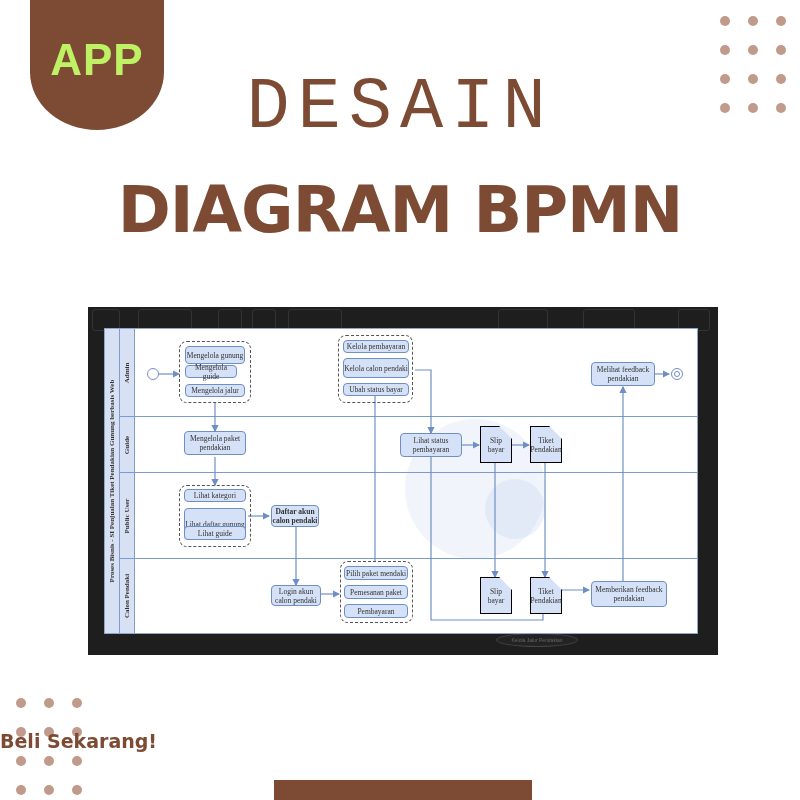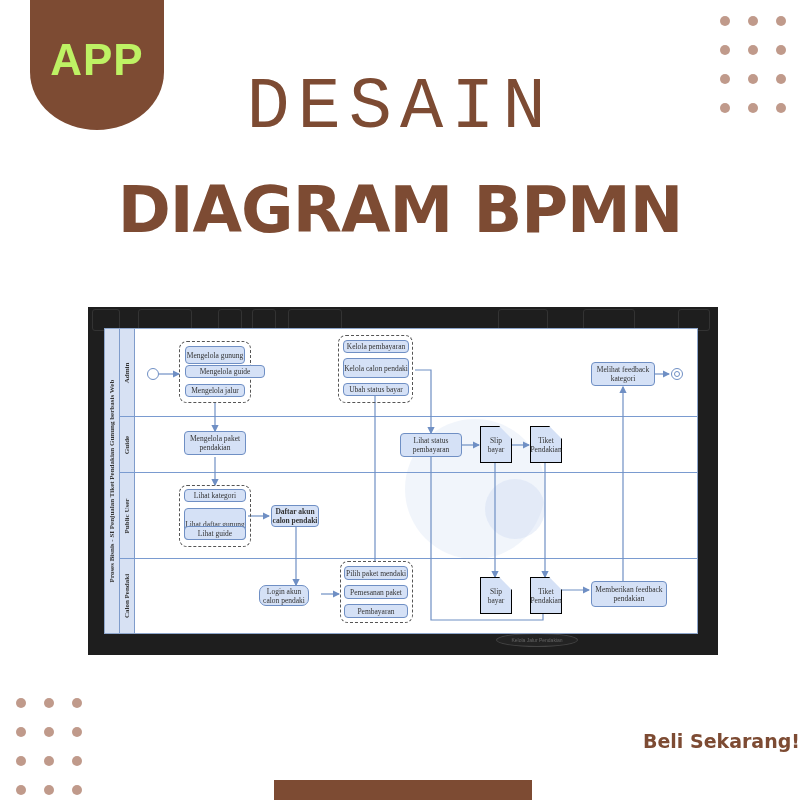--- a/index.html
+++ b/index.html
@@ -18,21 +18,21 @@
   .lane-label { position:absolute; left:15px; width:14px; background:#d7e1f3; border-right:1px solid #7f9ccb; border-bottom:1px solid #7f9ccb; }
   .lane-label span { position:absolute; left:7px; top:50%; transform:translate(-50%,-50%) rotate(-90deg); white-space:nowrap; font-family:"Liberation Serif", serif; font-size:7px; font-weight:bold; color:#333; }
   .lane-sep { position:absolute; left:15px; right:0; height:0; border-top:1.5px solid #7a9bd0; }
   .task { position:absolute; background:#d5e1f6; border:1.5px solid #6f8fc4; border-radius:4px; font-family:"Liberation Serif", serif; font-size:7.5px; color:#333; display:flex; align-items:center; justify-content:center; text-align:center; line-height:1.2; box-sizing:border-box; }
   .group { position:absolute; border:1.5px dashed #555; border-radius:8px; box-sizing:border-box; }
   .doc { position:absolute; background:#d5e1f6; border:1px solid #000000; box-sizing:border-box; font-family:"Liberation Serif", serif; font-size:7.5px; color:#333; display:flex; align-items:center; justify-content:center; text-align:center; clip-path:polygon(0 0, 60% 0, 100% 35%, 100% 100%, 0 100%); }
   .event { position:absolute; width:12px; height:12px; border-radius:50%; border:1.5px solid #6f8fc4; background:#fff; box-sizing:border-box; }
   .event.end::after { content:""; position:absolute; left:1.5px; top:1.5px; width:6px; height:6px; border-radius:50%; border:1.5px solid #6f8fc4; box-sizing:border-box; }
   svg.flows { position:absolute; left:0; top:0; }
   .watermark { position:absolute; border-radius:50%; background:rgba(200,215,240,0.25); }
-  .cta { position:absolute; left:0; width:800px; top:730px; text-align:right; font-family:"DejaVu Sans", sans-serif; font-weight:bold; font-size:19px; color:#7d4b33; }
+  .cta { position:absolute; left:0; width:800px; top:730px; text-align:left; font-family:"DejaVu Sans", sans-serif; font-weight:bold; font-size:19px; color:#7d4b33; }
   .bar { position:absolute; left:274px; top:780px; width:258px; height:20px; background:#7d4b33; }
   .oval { position:absolute; left:496px; top:633px; width:80px; height:12px; border:1px solid #444; border-radius:50%; background:#232323; font-size:5px; color:#666; display:flex; align-items:center; justify-content:center; }
 </style>
 </head>
 <body>
 
 <div class="badge">
     <span>APP</span>
   </div>
 
@@ -113,43 +113,43 @@
       <line x1="440" y1="134" x2="440" y2="248" marker-end="url(#ah)"></line>
       <line x1="518" y1="252" x2="518" y2="58" marker-end="url(#ah)"></line>
       <line x1="550" y1="45" x2="564" y2="45" marker-end="url(#ah)"></line>
     </g>
   </svg>
 
   <div class="event" style="left:42px; top:39px;"></div>
 
   <div class="group" style="left:74px; top:12px; width:72px; height:62px;"></div>
   <div class="task" style="left:80px; top:17px; width:60px; height:18px;">Mengelola gunung</div>
-  <div class="task" style="left:80px; top:36px; width:80px; height:13px;">Mengelola guide</div>
+  <div class="task" style="left:80px; top:36px; width:52px; height:13px;">Mengelola guide</div>
   <div class="task" style="left:80px; top:55px; width:60px; height:13px;">Mengelola jalur</div>
 
   <div class="group" style="left:233px; top:6px; width:75px; height:68px;"></div>
   <div class="task" style="left:238px; top:11px; width:66px; height:13px;">Kelola pembayaran</div>
   <div class="task" style="left:238px; top:29px; width:66px; height:20px;">Kelola calon pendaki</div>
   <div class="task" style="left:238px; top:54px; width:66px; height:13px;">Ubah status bayar</div>
 
-  <div class="task" style="left:486px; top:33px; width:64px; height:24px;">Melihat feedback kategori</div>
+  <div class="task" style="left:486px; top:33px; width:64px; height:24px;">Melihat feedback pendakian</div>
   <div class="event end" style="left:566px; top:39px;"></div>
 
   <div class="task" style="left:79px; top:102px; width:62px; height:24px;">Mengelola paket pendakian</div>
   <div class="task" style="left:295px; top:104px; width:62px; height:24px;">Lihat status pembayaran</div>
   <div class="doc" style="left:375px; top:97px; width:32px; height:37px;">Slip bayar</div>
   <div class="doc" style="left:425px; top:97px; width:32px; height:37px;">Tiket Pendakian</div>
 
   <div class="group" style="left:74px; top:156px; width:72px; height:62px;"></div>
   <div class="task" style="left:79px; top:160px; width:62px; height:13px;">Lihat kategori</div>
   <div class="task" style="left:79px; top:179px; width:62px; height:32px;">Lihat daftar gunung</div>
   <div class="task" style="left:79px; top:197px; width:62px; height:14px;">Lihat guide</div>
   <div class="task" style="left:166px; top:176px; width:48px; height:22px;font-weight:bold;">Daftar akun calon pendaki</div>
 
-  <div class="task" style="left:154px; top:256px; width:50px; height:21px;border-radius:7px;">Login akun calon pendaki</div>
+  <div class="task" style="left:166px; top:256px; width:50px; height:21px;">Login akun calon pendaki</div>
   <div class="group" style="left:235px; top:232px; width:73px; height:62px;"></div>
   <div class="task" style="left:239px; top:237px; width:64px; height:14px;">Pilih paket mendaki</div>
   <div class="task" style="left:239px; top:256px; width:64px; height:14px;">Pemesanan paket</div>
   <div class="task" style="left:239px; top:275px; width:64px; height:14px;">Pembayaran</div>
   <div class="doc" style="left:375px; top:248px; width:32px; height:37px;">Slip bayar</div>
   <div class="doc" style="left:425px; top:248px; width:32px; height:37px;">Tiket Pendakian</div>
   <div class="task" style="left:486px; top:252px; width:76px; height:26px;">Memberikan feedback pendakian</div>
 </div>
 
 <div class="dots" style="left:16px; top:698px;">

